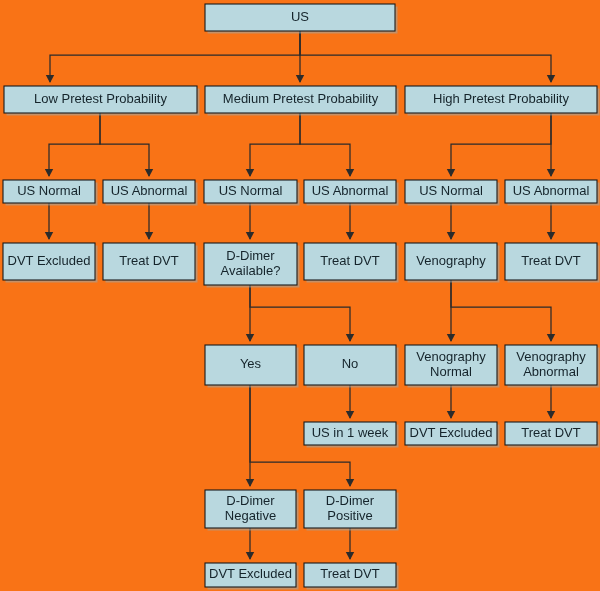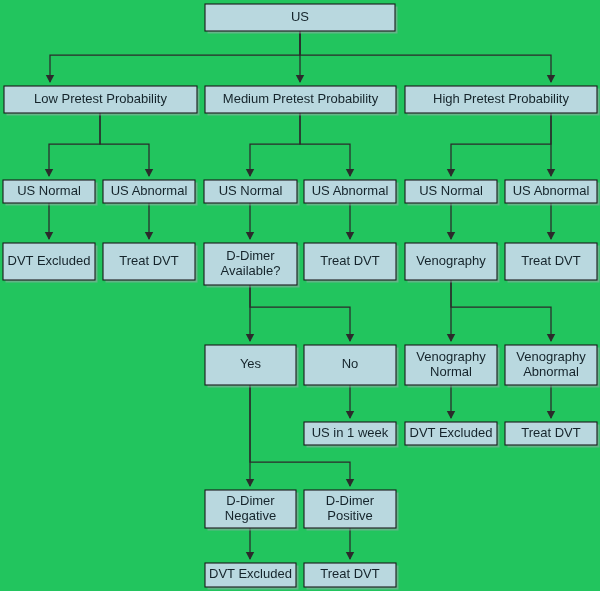--- a/index.html
+++ b/index.html
@@ -11,21 +11,21 @@
   body {
     width: 600px;
     height: 591px;
     font-family: "Liberation Sans", sans-serif;
     overflow: hidden;
   }
   #flowchart-root {
     position: relative;
     width: 600px;
     height: 591px;
-    background: #22c55e;
+    background: #f97316;
   }
   svg#flow-svg {
     position: absolute;
     top: 0;
     left: 0;
     width: 600px;
     height: 591px;
     display: block;
   }
   .node-rect {

